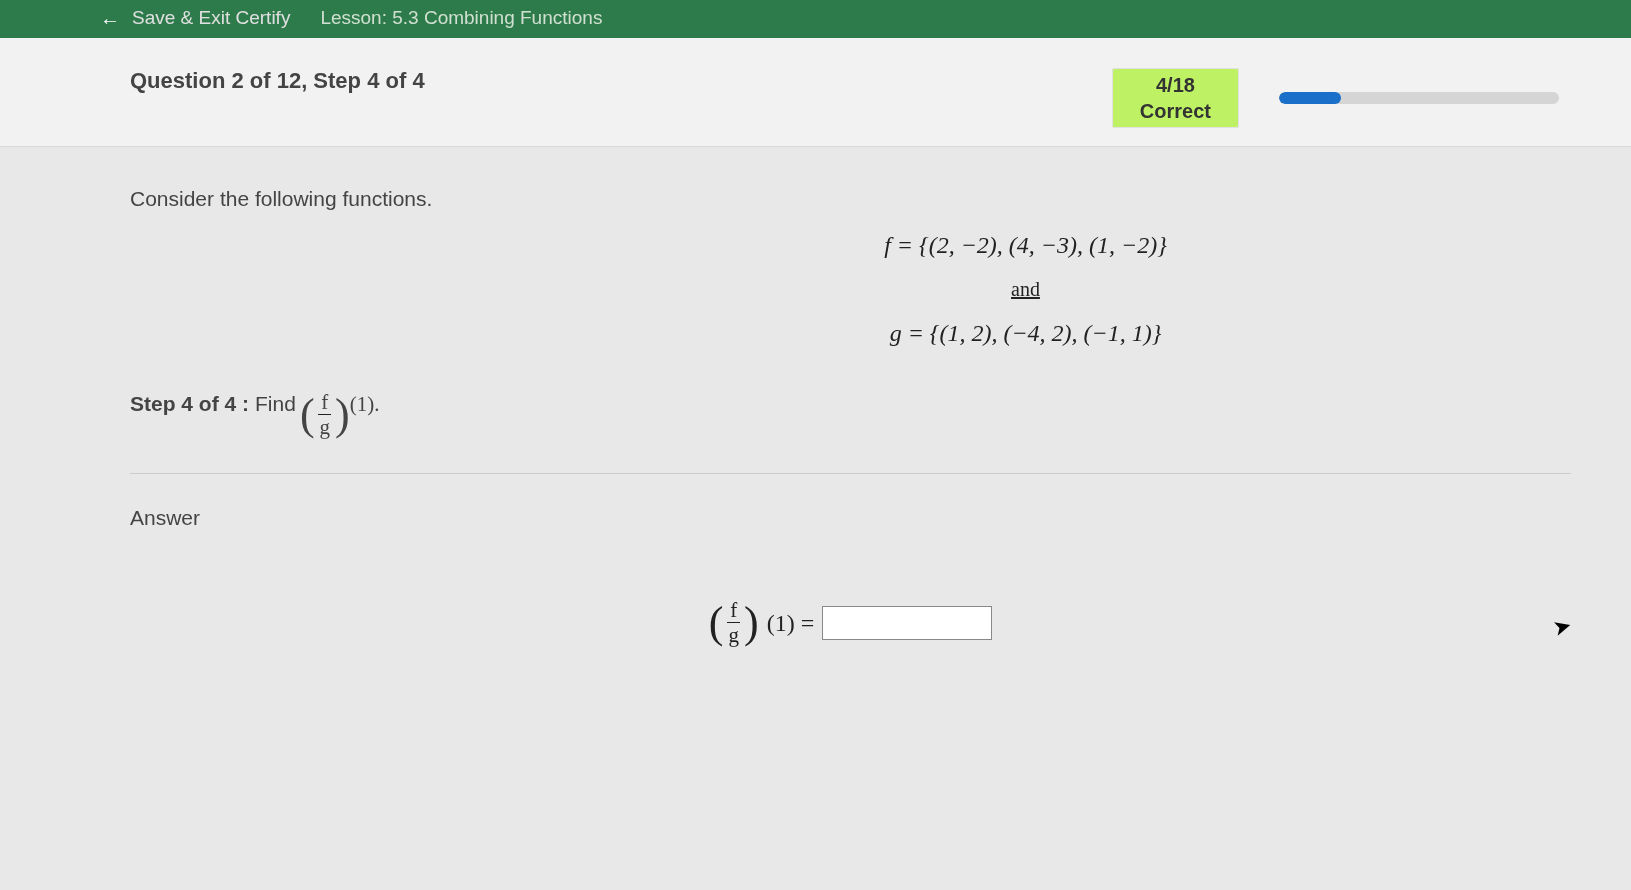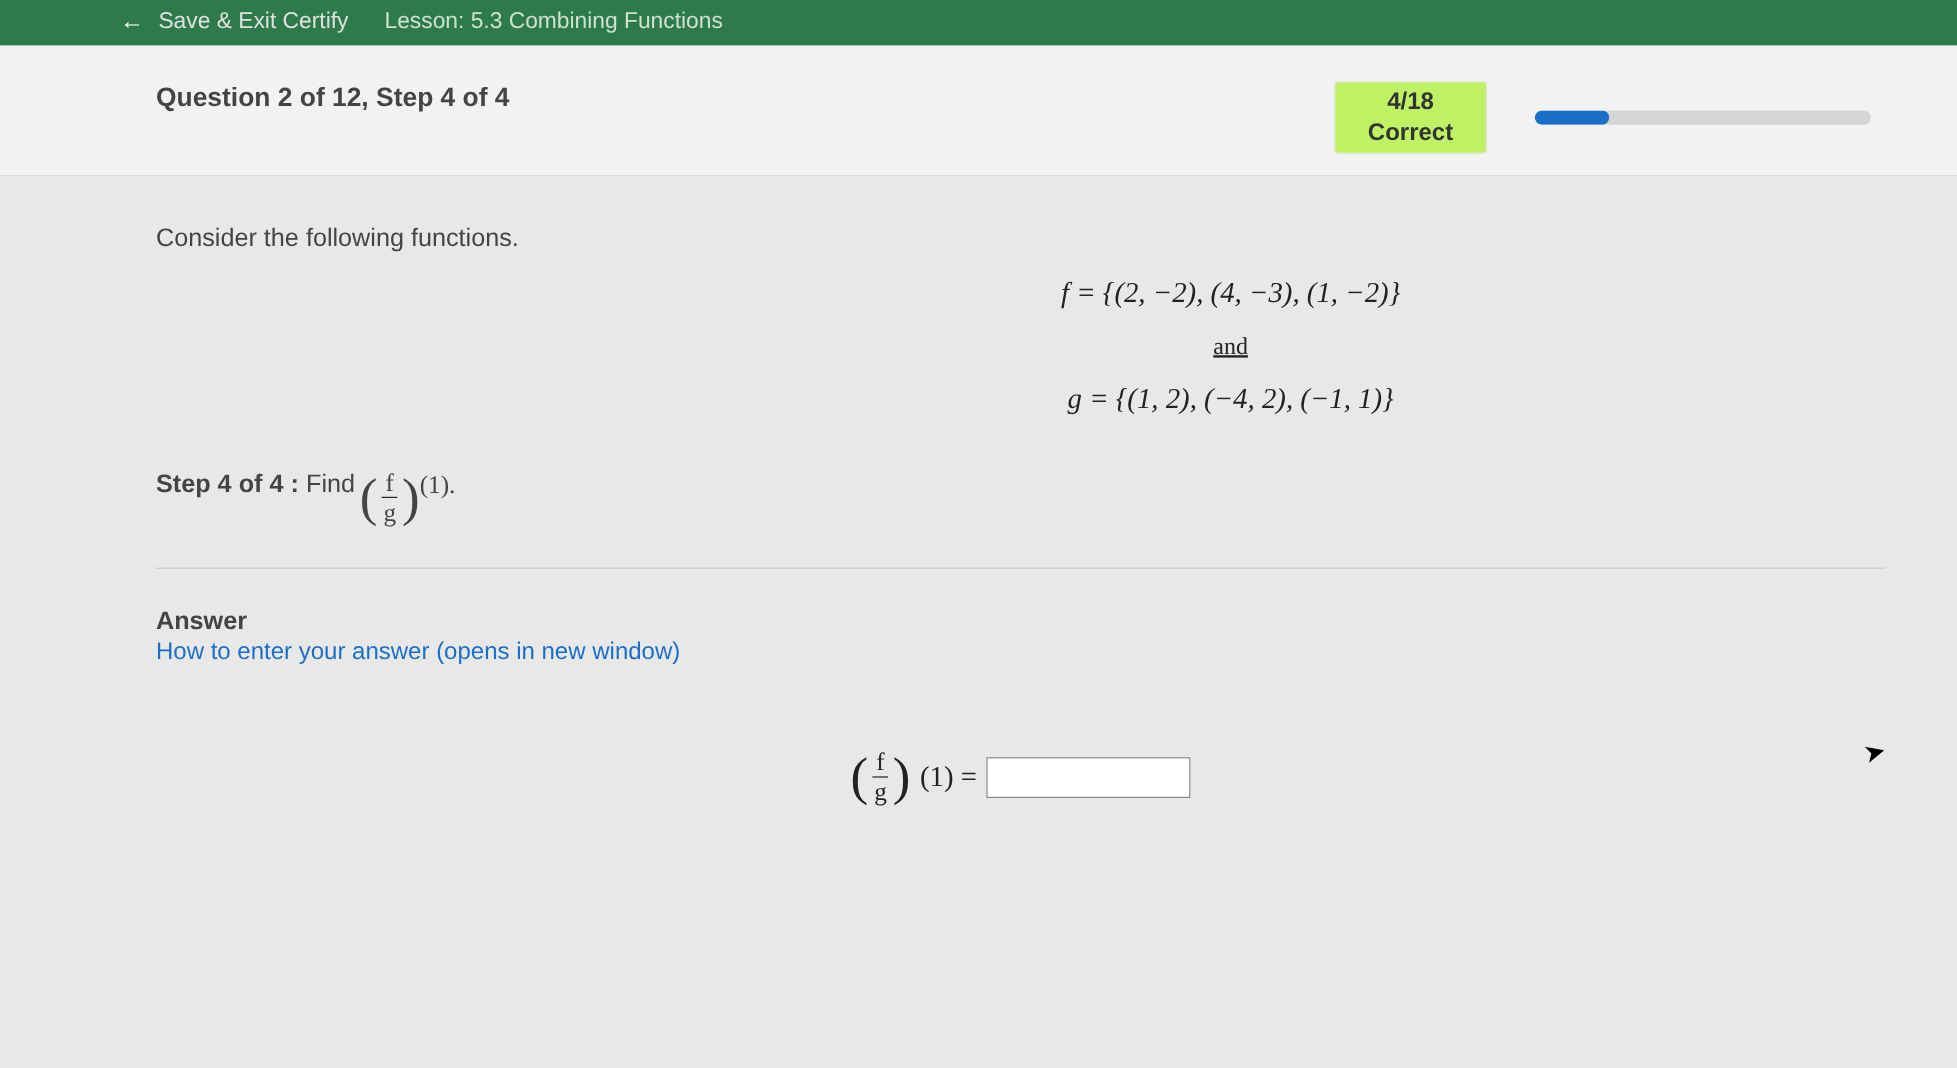--- a/index.html
+++ b/index.html
@@ -137,21 +137,21 @@
       font-family: "Cambria Math","Times New Roman",serif;
       font-weight: 300;
       line-height: 0.8;
       vertical-align: middle;
       display: inline-block;
     }
     .answer-section {
       margin-top: 32px;
     }
     .answer-title {
-      font-weight: 700;
+      font-weight: 400;
       font-size: 21px;
       color: #444;
     }
     .help-link {
       font-size: 20px;
       color: #1a6fc9;
       margin-top: 2px;
       display: inline-block;
       cursor: pointer;
     }
@@ -222,21 +222,20 @@
         <span class="num">f</span>
         <span class="den">g</span>
       </span>
       <span class="bigparen">)</span>
     </span>
     <span style="font-family:'Cambria Math',serif;">(1).</span>
   </div>
 
   <div class="answer-section">
     <div class="answer-title">Answer</div>
-    <div class="help-link">How to enter your answer (opens in new window)</div>
 
     <div class="answer-input-row">
       <span style="display:inline-flex;align-items:center;">
         <span class="bigparen">(</span>
         <span class="frac">
           <span class="num">f</span>
           <span class="den">g</span>
         </span>
         <span class="bigparen">)</span>
       </span>

